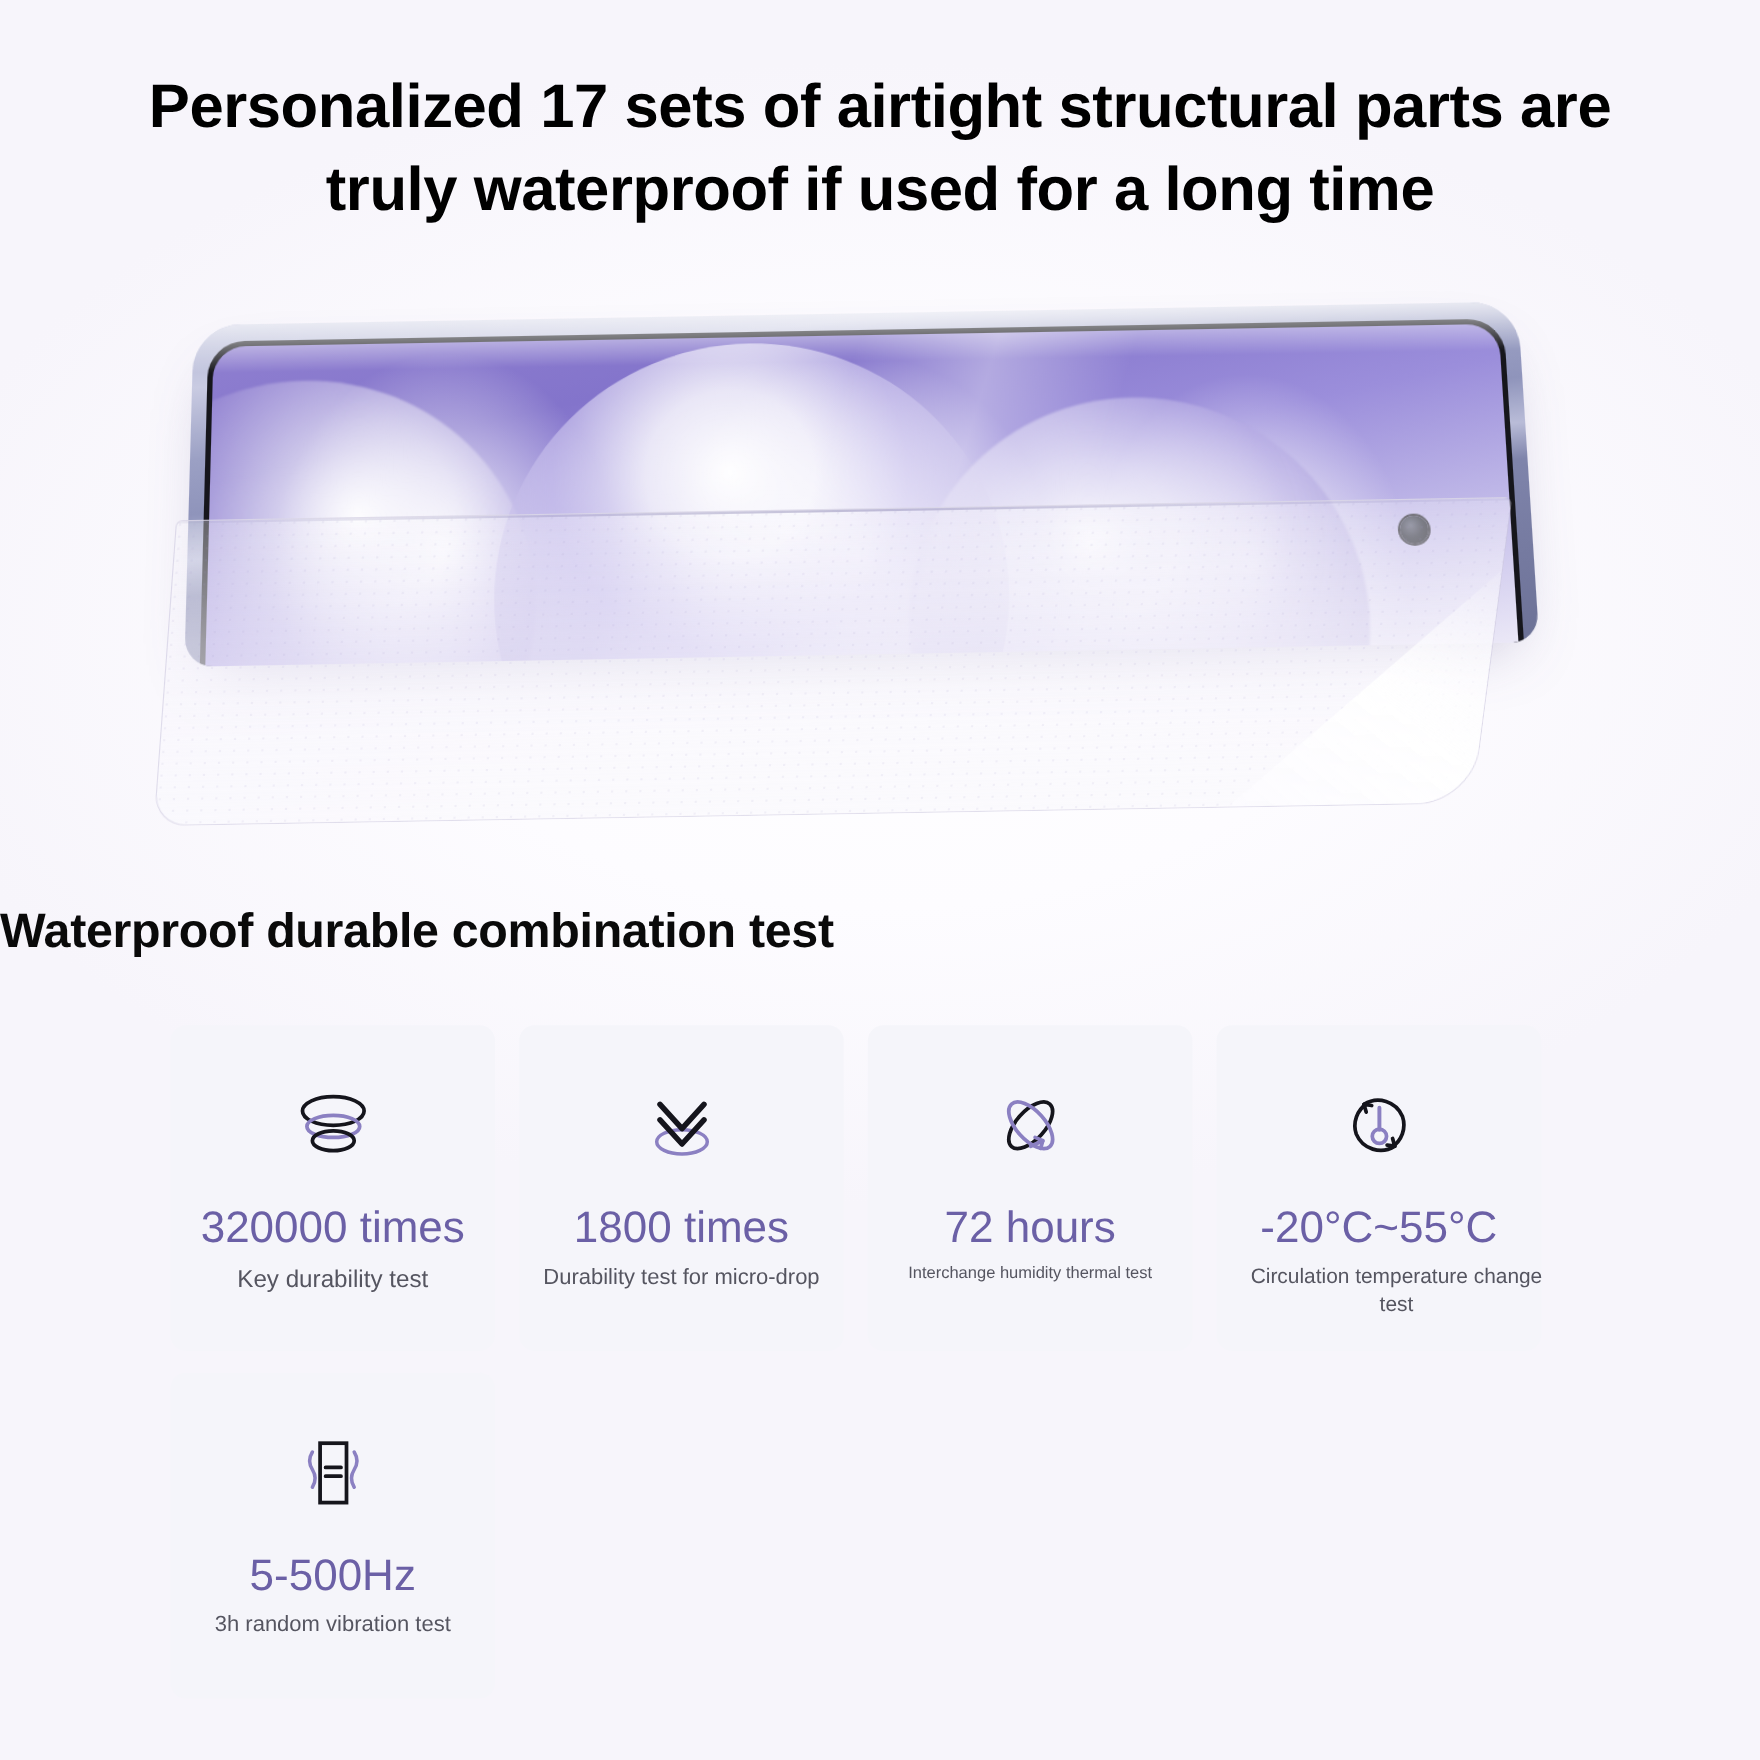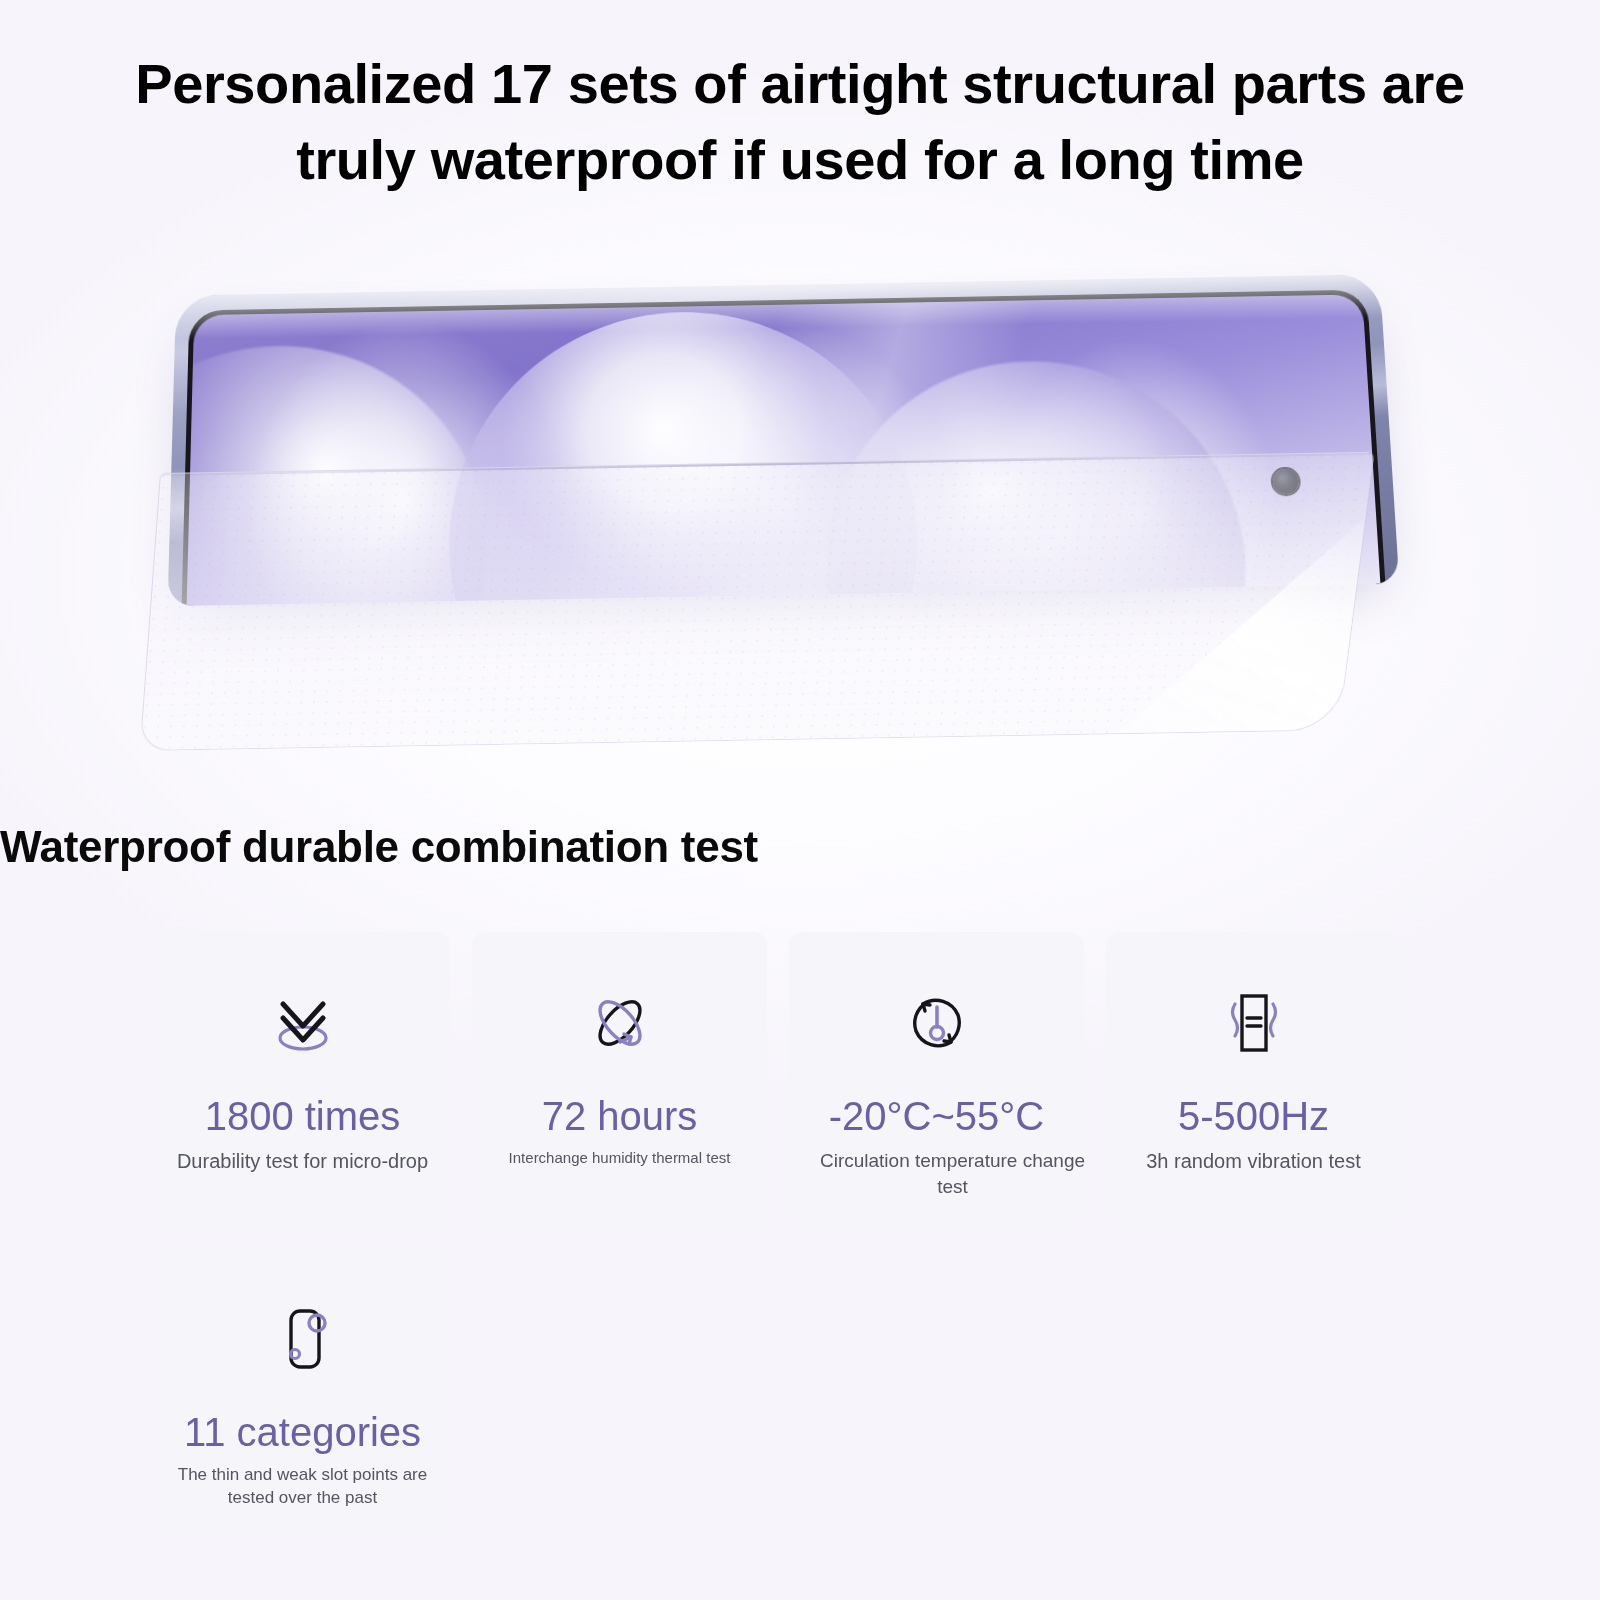--- a/index.html
+++ b/index.html
@@ -9,21 +9,21 @@
     background:
       radial-gradient(ellipse 900px 520px at 50% 36%, #ffffff 0%, #fdfcff 48%, #f7f5fb 100%),
       linear-gradient(180deg,#ffffff 0%, #fbfaff 55%, #fdfcff 100%);
     position:relative;
     overflow:hidden;
   }
 
   
   .title{
     width:1460px;
-    margin:0 auto;
+    margin:12px auto;
     padding-top:46px;
     text-align:center;
     font-weight:bold;
     font-size:56px;
     line-height:1.36;
     color:#000000;
     letter-spacing:-0.4px;
   }
   .title .ln{ display:block; white-space:nowrap; }
 
@@ -229,20 +229,31 @@
       <div class="film-peel"></div>
     </div>
 
   </div>
 </div>
 
 <div class="section-head">Waterproof durable combination test</div>
 
 <div class="grid">
 
+  <div class="card">
+    <div class="card-icon">
+      <svg width="72" height="66" viewBox="0 0 72 66">
+        <ellipse cx="36" cy="20" rx="28" ry="13" fill="none" stroke="#15151c" stroke-width="3.4"></ellipse>
+        <ellipse cx="36" cy="34" rx="24" ry="10" fill="none" stroke="#8b80c2" stroke-width="3.4"></ellipse>
+        <ellipse cx="36" cy="47" rx="19" ry="9" fill="none" stroke="#15151c" stroke-width="3.4"></ellipse>
+      </svg>
+    </div>
+    <div class="card-value">320000 times</div>
+    <div class="card-caption cap-lg">Key durability test</div>
+  </div>
 
   <div class="card">
     <div class="card-icon">
       <svg width="72" height="66" viewBox="0 0 72 66">
         <ellipse cx="36" cy="48" rx="23" ry="11" fill="none" stroke="#8b80c2" stroke-width="3.2"></ellipse>
         <path d="M16 14 L36 36 L56 14" fill="none" stroke="#15151c" stroke-width="5" stroke-linecap="round" stroke-linejoin="round"></path>
         <path d="M16 28 L36 50 L56 28" fill="none" stroke="#15151c" stroke-width="5" stroke-linecap="round" stroke-linejoin="round"></path>
       </svg>
     </div>
     <div class="card-value">1800 times</div>
@@ -285,25 +296,14 @@
         <rect x="27" y="8" width="24" height="54" fill="none" stroke="#15151c" stroke-width="3.4"></rect>
         <path d="M32 30 h14 M32 38 h14" stroke="#15151c" stroke-width="3.4" stroke-linecap="round"></path>
         <path d="M20 16 q-5 8 0 16 q5 8 0 16" fill="none" stroke="#8b80c2" stroke-width="3.2" stroke-linecap="round"></path>
         <path d="M58 16 q5 8 0 16 q-5 8 0 16" fill="none" stroke="#8b80c2" stroke-width="3.2" stroke-linecap="round"></path>
       </svg>
     </div>
     <div class="card-value">5-500Hz</div>
     <div class="card-caption cap-md">3h random vibration test</div>
   </div>
 
-  <div class="card">
-    <div class="card-icon">
-      <svg width="72" height="70" viewBox="0 0 72 70">
-        <rect x="24" y="7" width="28" height="56" rx="9" fill="none" stroke="#15151c" stroke-width="3.4"></rect>
-        <circle cx="50" cy="19" r="8" fill="none" stroke="#8b80c2" stroke-width="3.4"></circle>
-        <circle cx="28" cy="50" r="4.5" fill="none" stroke="#8b80c2" stroke-width="3.2"></circle>
-      </svg>
-    </div>
-    <div class="card-value">11 categories</div>
-    <div class="card-caption cap-wrap-sm">The thin and weak slot points are tested over the past</div>
-  </div>
 
 </div>
 
 </body></html>

